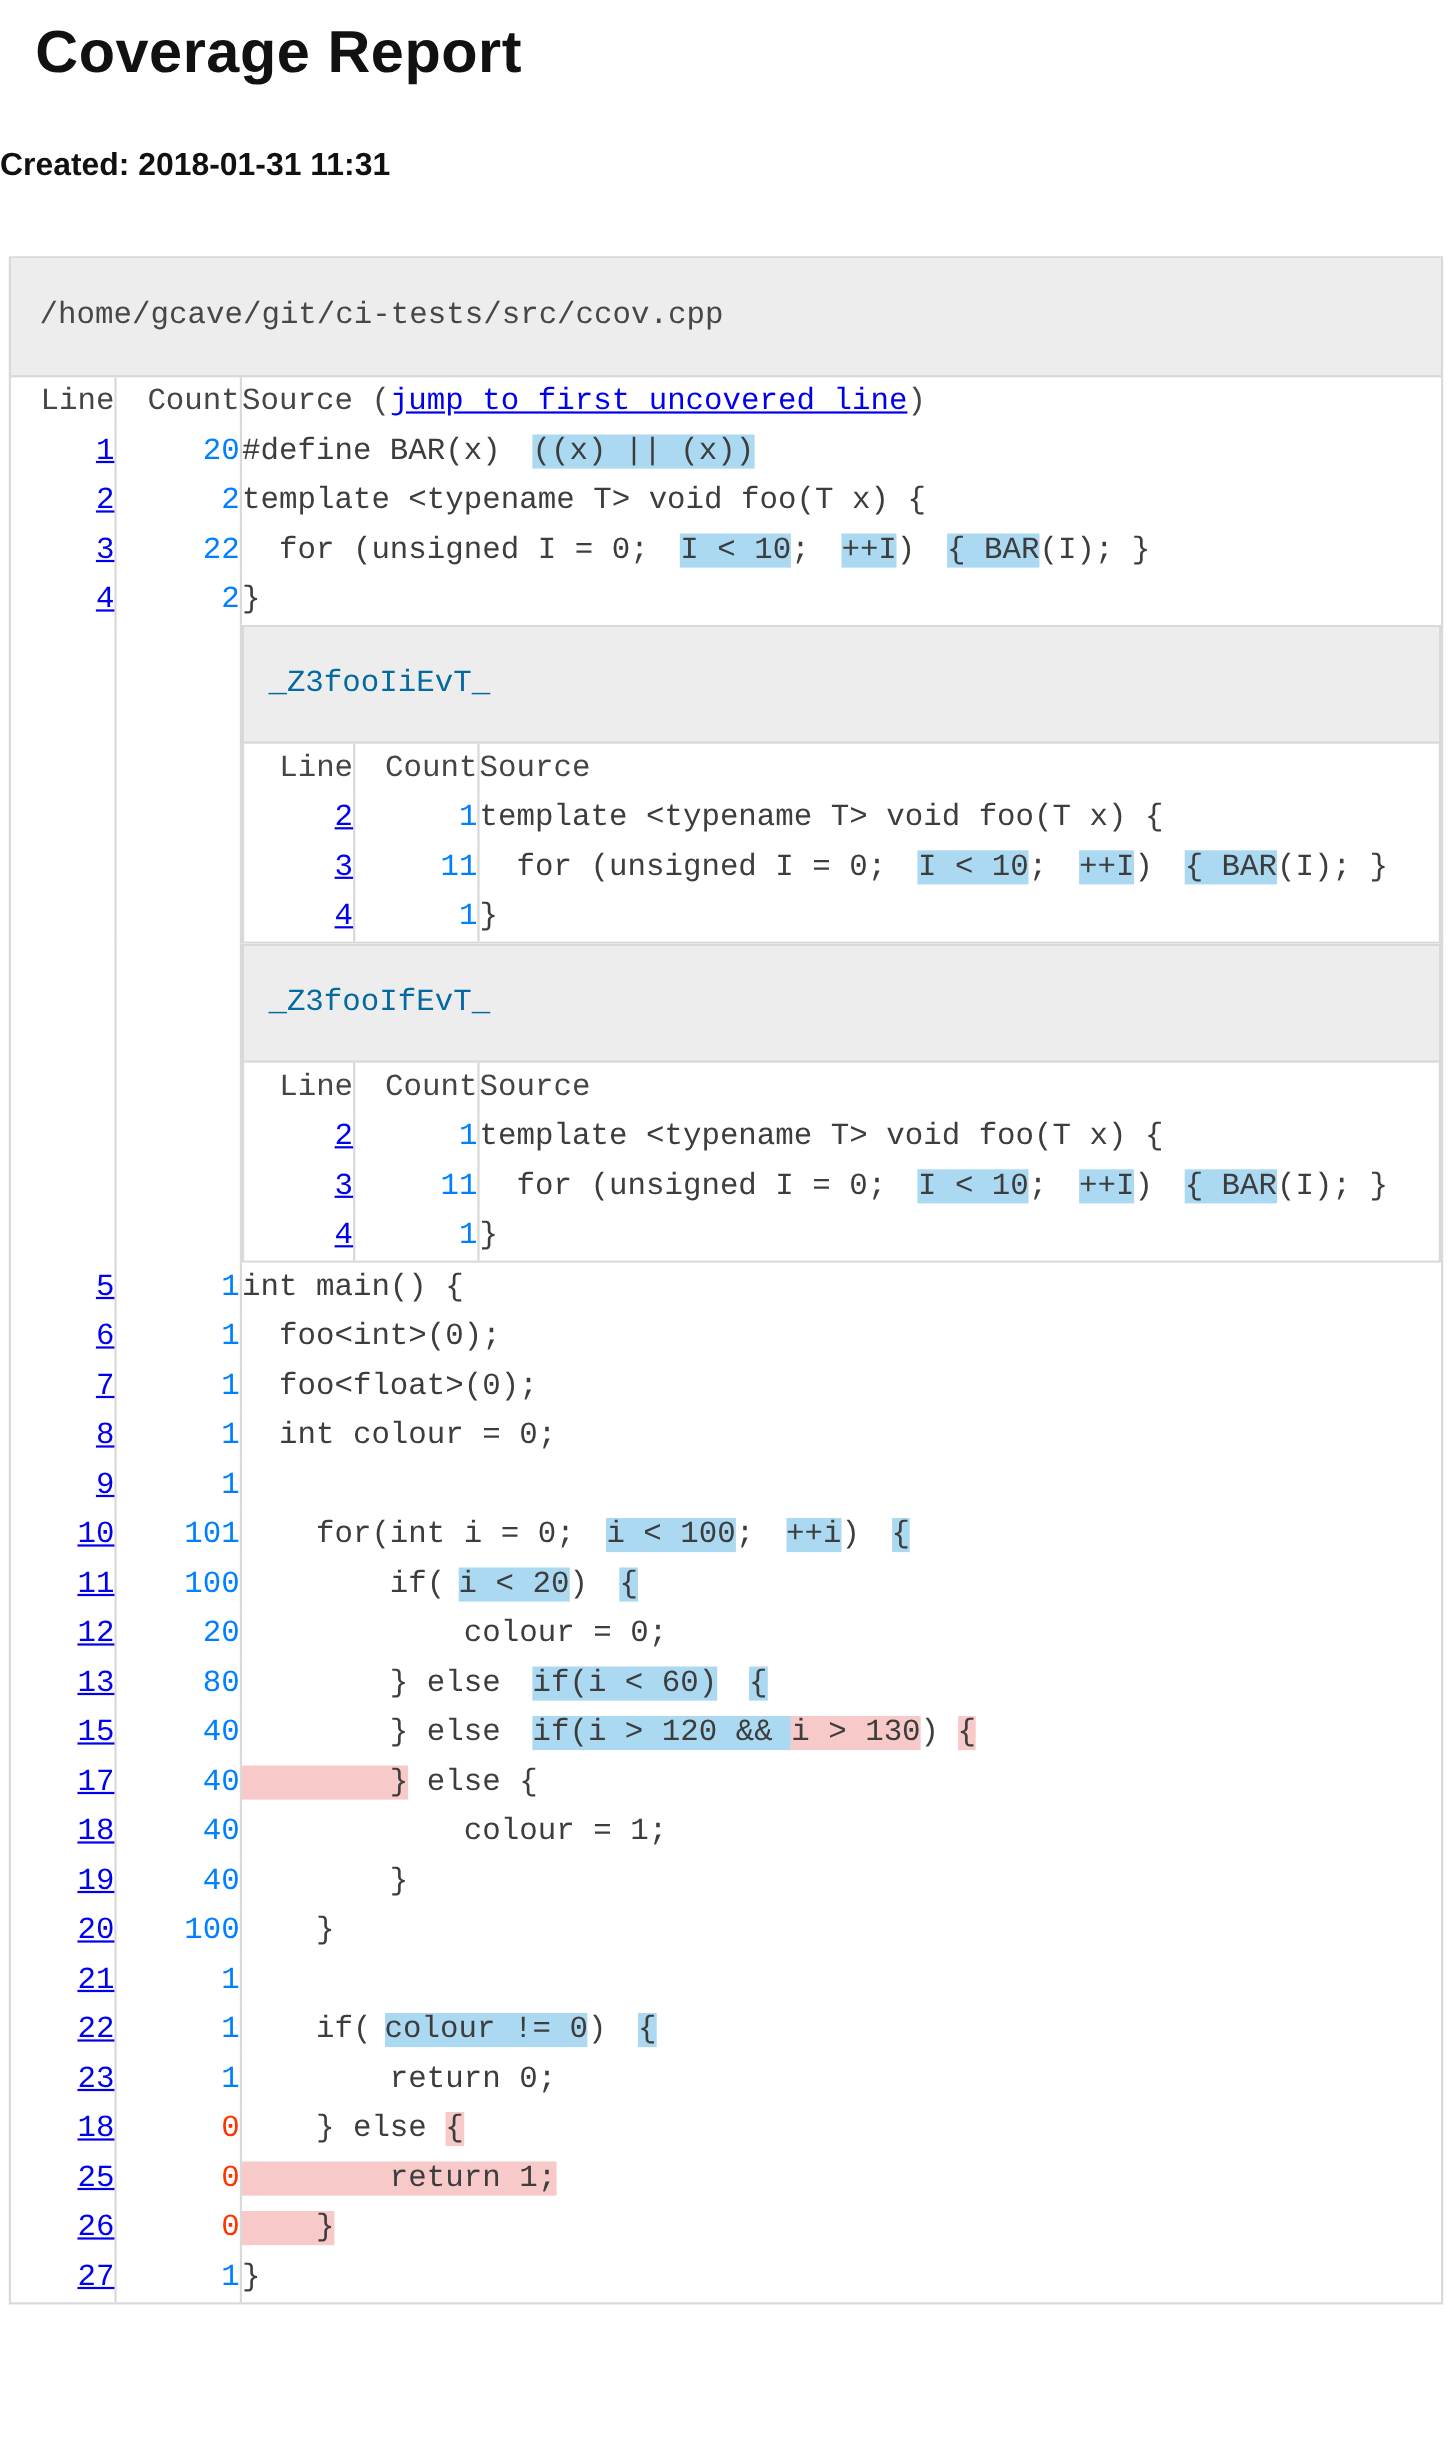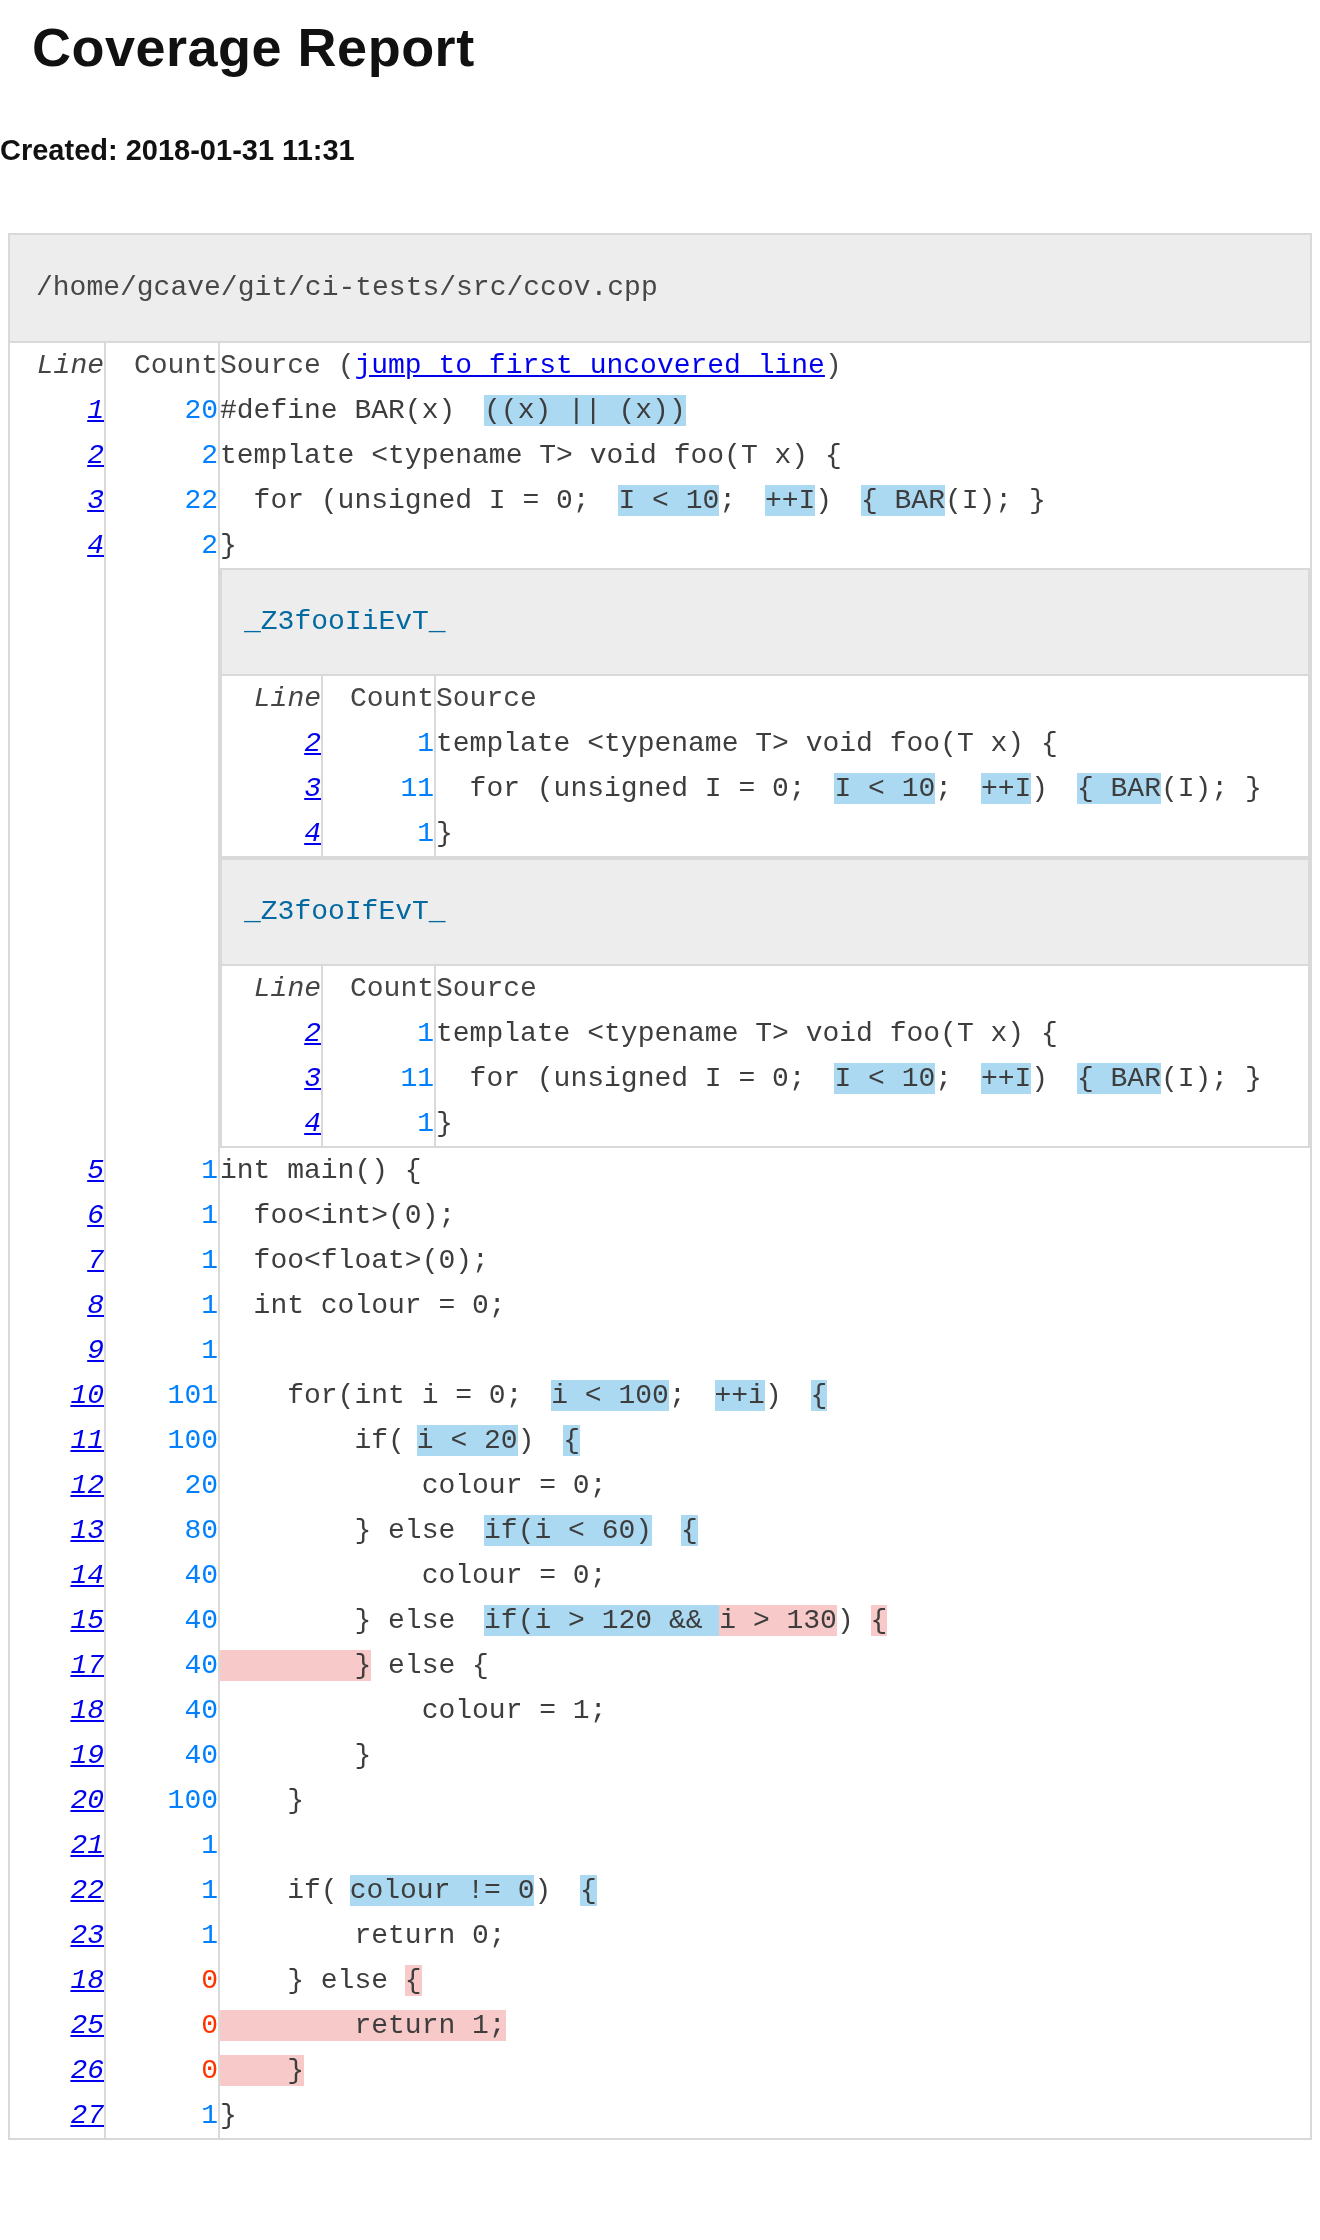--- a/index.html
+++ b/index.html
@@ -12,21 +12,21 @@
   .created{font-size:29px;font-weight:bold;margin:56px 0 0 0;}
   .report{margin:66px 8px 20px 8px;border:2px solid var(--border);}
   .source-name{background:var(--panel);border-bottom:2px solid var(--border);
     font-family:"Liberation Mono","DejaVu Sans Mono",monospace;font-size:28px;
     color:#474747;padding:30px 0 31px 26px;line-height:45px;white-space:pre;}
   table.cov{border-collapse:collapse;width:100%;table-layout:fixed;
     font-family:"Liberation Mono","DejaVu Sans Mono",monospace;font-size:28px;
     color:var(--codecol);}
   table.cov tr{height:45px;}
   table.cov td{padding:0;line-height:45px;vertical-align:top;}
-  td.c-line{text-align:right;padding-right:21px;border-right:2px solid var(--border);font-style:italic;}
+  td.c-line{text-align:right;padding-right:21px;border-right:2px solid var(--border);}
   td.c-count{text-align:right;padding-right:21px;border-right:2px solid var(--border);}
   td.c-src{padding-left:13px;white-space:pre;overflow:hidden;}
   .hdr-t{color:#454545;}
   a.lineno{color:var(--link);text-decoration:underline;}
   a.jump{color:var(--link);text-decoration:underline;}
   .cnt.cov{color:var(--cov);}
   .cnt.unc{color:var(--unc);}
   .hl-b{background:var(--bluebg);margin-left:12px;}
   .hl-r{background:var(--redbg);}
   td.exp-cell{padding:14px 7px 14px 13px;white-space:normal;line-height:normal;}
@@ -189,25 +189,20 @@
           <td class="c-line"><a class="lineno" href="#">12</a></td>
           <td class="c-count"><span class="cnt cov">20</span></td>
           <td class="c-src"><span>            colour = 0;</span></td>
         </tr>
         <tr>
           <td class="c-line"><a class="lineno" href="#">13</a></td>
           <td class="c-count"><span class="cnt cov">80</span></td>
           <td class="c-src"><span>        } else </span><span class="hl-b">if(i &lt; 60)</span><span> </span><span class="hl-b">{</span></td>
         </tr>
         <tr>
-          <td class="c-line"><a class="lineno" href="#">14</a></td>
-          <td class="c-count"><span class="cnt cov">40</span></td>
-          <td class="c-src"><span>            colour = 0;</span></td>
-        </tr>
-        <tr>
           <td class="c-line"><a class="lineno" href="#">15</a></td>
           <td class="c-count"><span class="cnt cov">40</span></td>
           <td class="c-src"><span>        } else </span><span class="hl-b">if(i &gt; 120 &amp;&amp; </span><span class="hl-r">i &gt; 130</span><span>) </span><span class="hl-r">{</span></td>
         </tr>
         <tr>
           <td class="c-line"><a class="lineno" href="#">17</a></td>
           <td class="c-count"><span class="cnt cov">40</span></td>
           <td class="c-src"><span class="hl-r">        }</span><span> else {</span></td>
         </tr>
         <tr>

